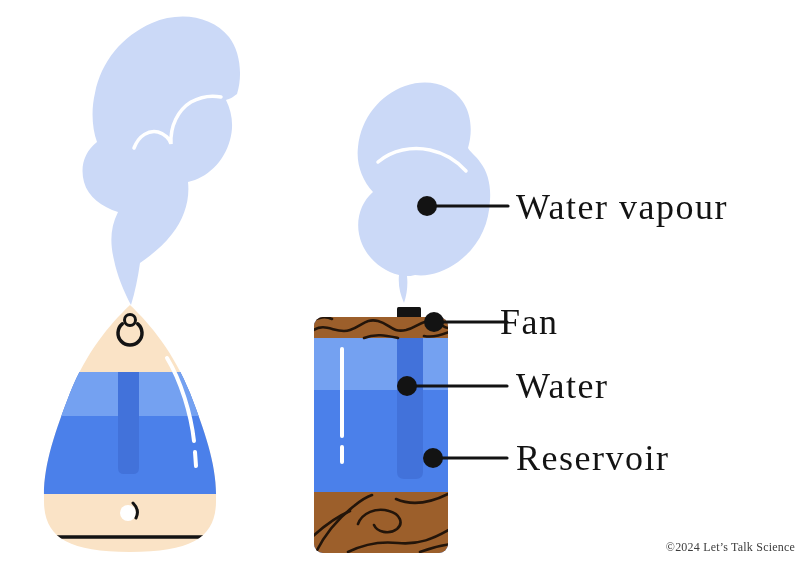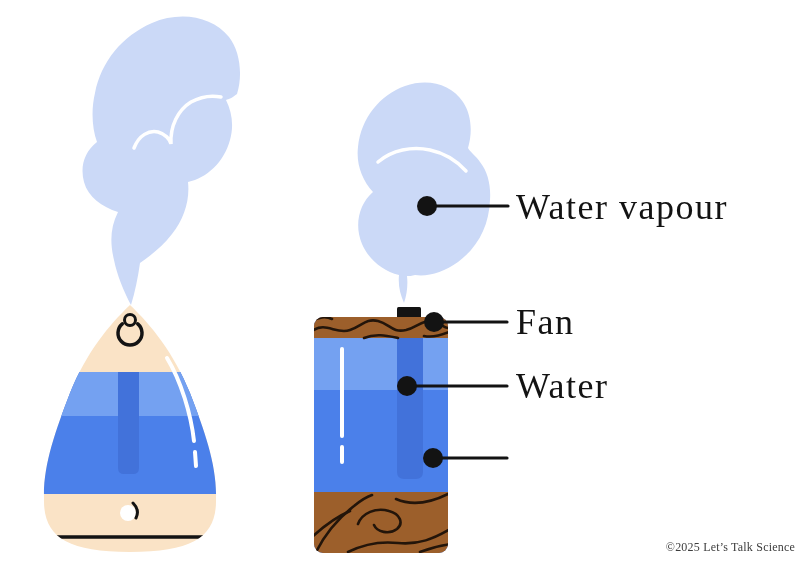--- a/index.html
+++ b/index.html
@@ -13,21 +13,21 @@
   .stage svg{position:absolute;left:0;top:0;}
   .part-label{
     position:absolute;
     font-size:36px;
     line-height:1;
     letter-spacing:1.5px;
     color:var(--ink,#111);
     white-space:nowrap;
   }
   .label-water-vapour{left:516px;top:189px;}
-  .label-fan{left:516px;top:304px;}
+  .label-fan{left:500px;top:304px;}
   .label-wick{left:516px;top:368px;}
   .label-reservoir{left:516px;top:440px;}
   .copyright{
     position:absolute;
     right:5px;top:540px;
     font-size:12px;
     letter-spacing:.2px;
     color:#3d3d3d;
   }
   
@@ -153,15 +153,16 @@
       <g>
         <line class="ink-stroke" stroke-width="3.2" x1="433" y1="458" x2="507" y2="458"></line>
         <circle class="ink-fill" cx="433" cy="458" r="10"></circle>
       </g>
     </g>
   </svg>
 
   <div class="part-label label-water-vapour">Water vapour</div>
   <div class="part-label label-fan">Fan</div>
   <div class="part-label label-wick">Water</div>
+  <div class="part-label label-reservoir">Reservoir</div>
 
-  <div class="copyright">©2025 Let’s Talk Science</div>
+  <div class="copyright">©2024 Let’s Talk Science</div>
 </div>
 
 </body></html>

